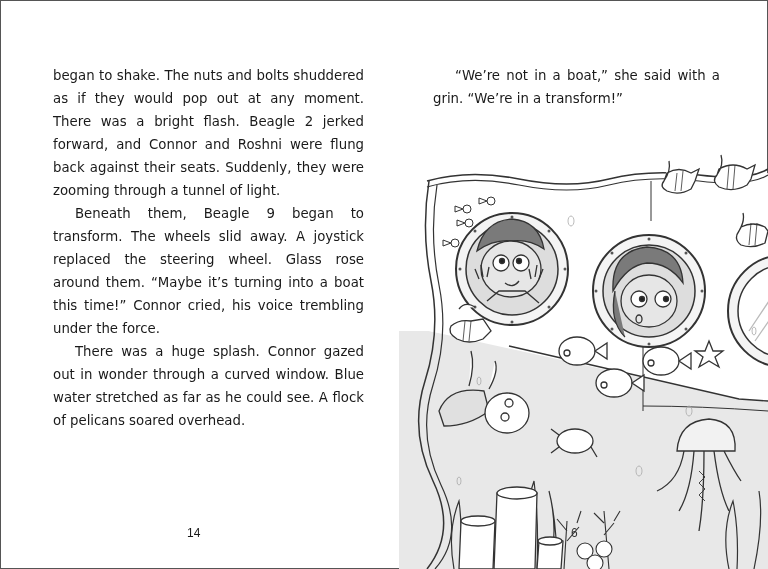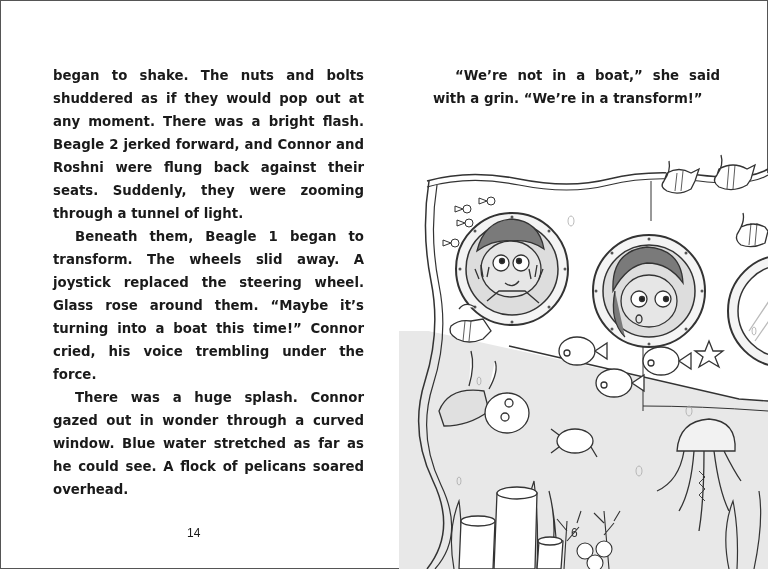--- a/index.html
+++ b/index.html
@@ -9,21 +9,21 @@
     border: 1px solid #555; background: #fff;
   }
   .page-text {
     position: absolute;
     font-family: "DejaVu Sans", sans-serif;
     font-size: 13.3px;
     line-height: 23px;
     color: #1a1a1a;
     text-align: justify;
   }
-  .page-text p { margin: 0; font-weight: bold; }
+  .page-text p { margin: 0; }
   .page-text p.indent { text-indent: 22px; }
   .page-text p.noindent { text-indent: 0; }
   .left-text { left: 52px; top: 63px; width: 311px; }
   .right-text { left: 432px; top: 63px; width: 287px; }
   .pagenum {
     position: absolute;
     font-family: Liberation Sans, sans-serif;
     font-size: 12px; color: #1a1a1a;
   }
   .pn-left { left: 186px; top: 525px; }
@@ -31,21 +31,21 @@
   .illustration { position: absolute; left: 398px; top: 150px; width: 369px; height: 418px; overflow: hidden; }
   .illustration svg { display: block; }
 </style>
 </head>
 <body>
 
 <div class="spread">
 
   <div class="page-text left-text">
     <p class="noindent">began to shake. The nuts and bolts shuddered as if they would pop out at any moment. There was a bright flash. Beagle 2 jerked forward, and Connor and Roshni were flung back against their seats. Suddenly, they were zooming through a tunnel of light.</p>
-    <p class="indent">Beneath them, Beagle 1 began to transform. The wheels slid away. A joystick replaced the steering wheel. Glass rose around them. “Maybe it’s turning into a boat this time!” Connor cried, his voice trembling under the force.</p>
+    <p class="indent">Beneath them, Beagle 9 began to transform. The wheels slid away. A joystick replaced the steering wheel. Glass rose around them. “Maybe it’s turning into a boat this time!” Connor cried, his voice trembling under the force.</p>
     <p class="indent">There was a huge splash. Connor gazed out in wonder through a curved window. Blue water stretched as far as he could see. A flock of pelicans soared overhead.</p>
   </div>
   <div class="pagenum pn-left">14</div>
 
   <div class="page-text right-text">
     <p class="indent">“We’re not in a boat,” she said with a grin. “We’re in a transform!”</p>
   </div>
 
   <div class="illustration">
     <svg width="369" height="418" viewBox="0 0 369 418" xmlns="http://www.w3.org/2000/svg" stroke="#333" fill="none" stroke-width="1.3">

